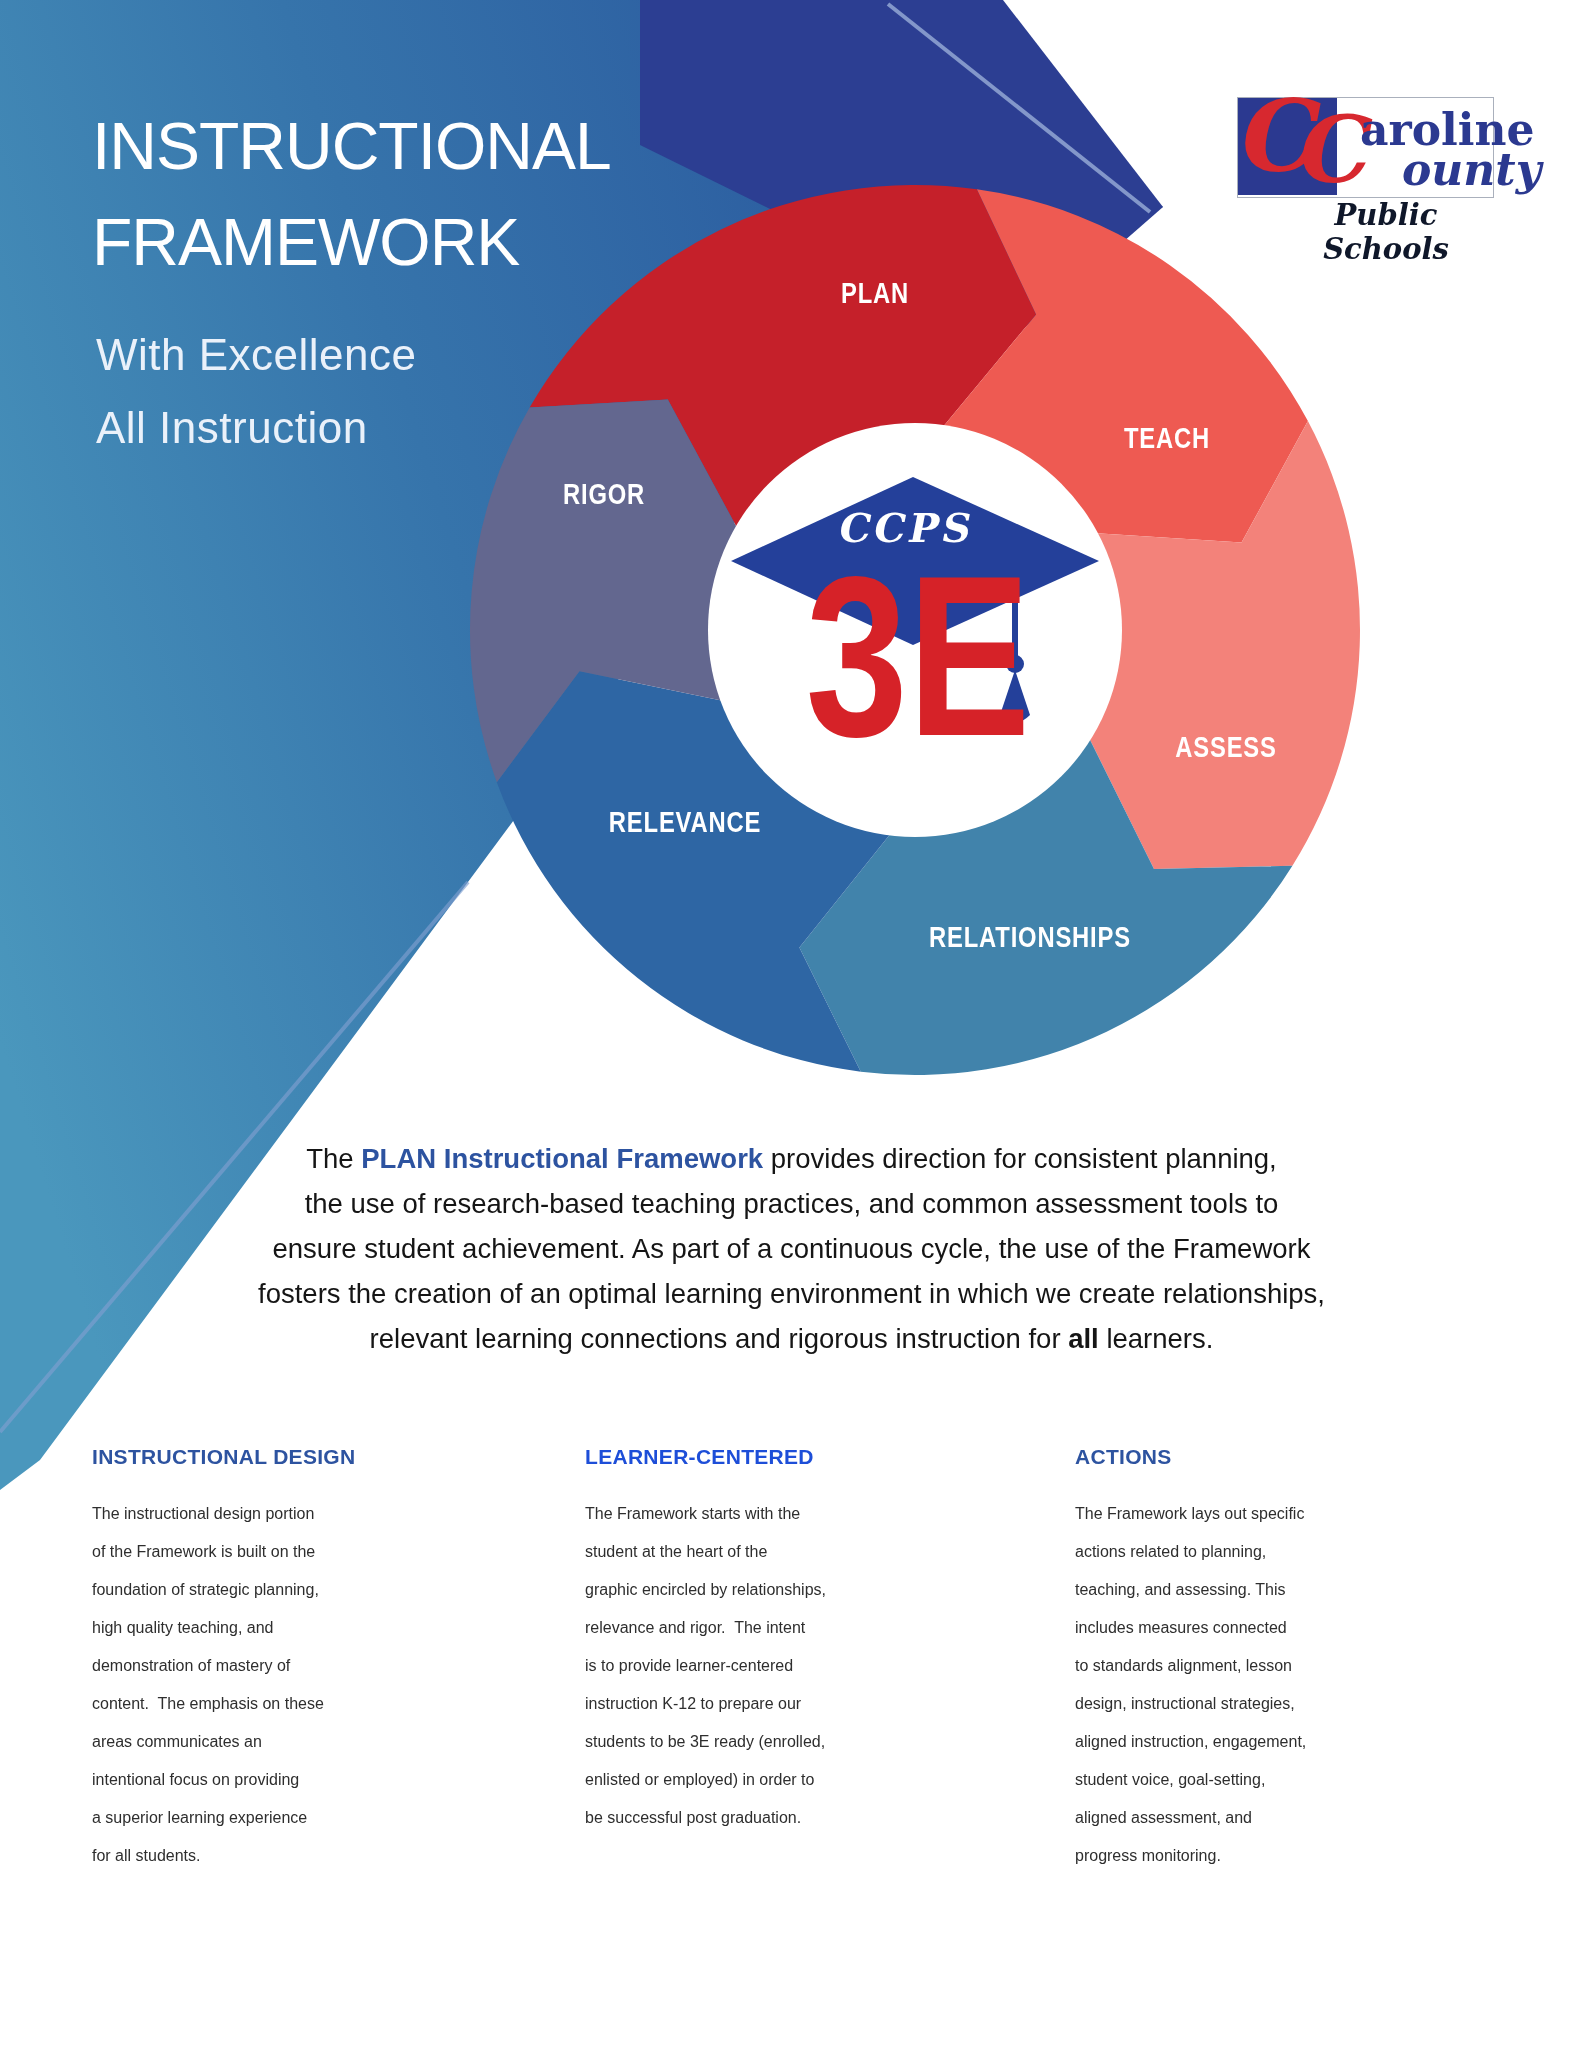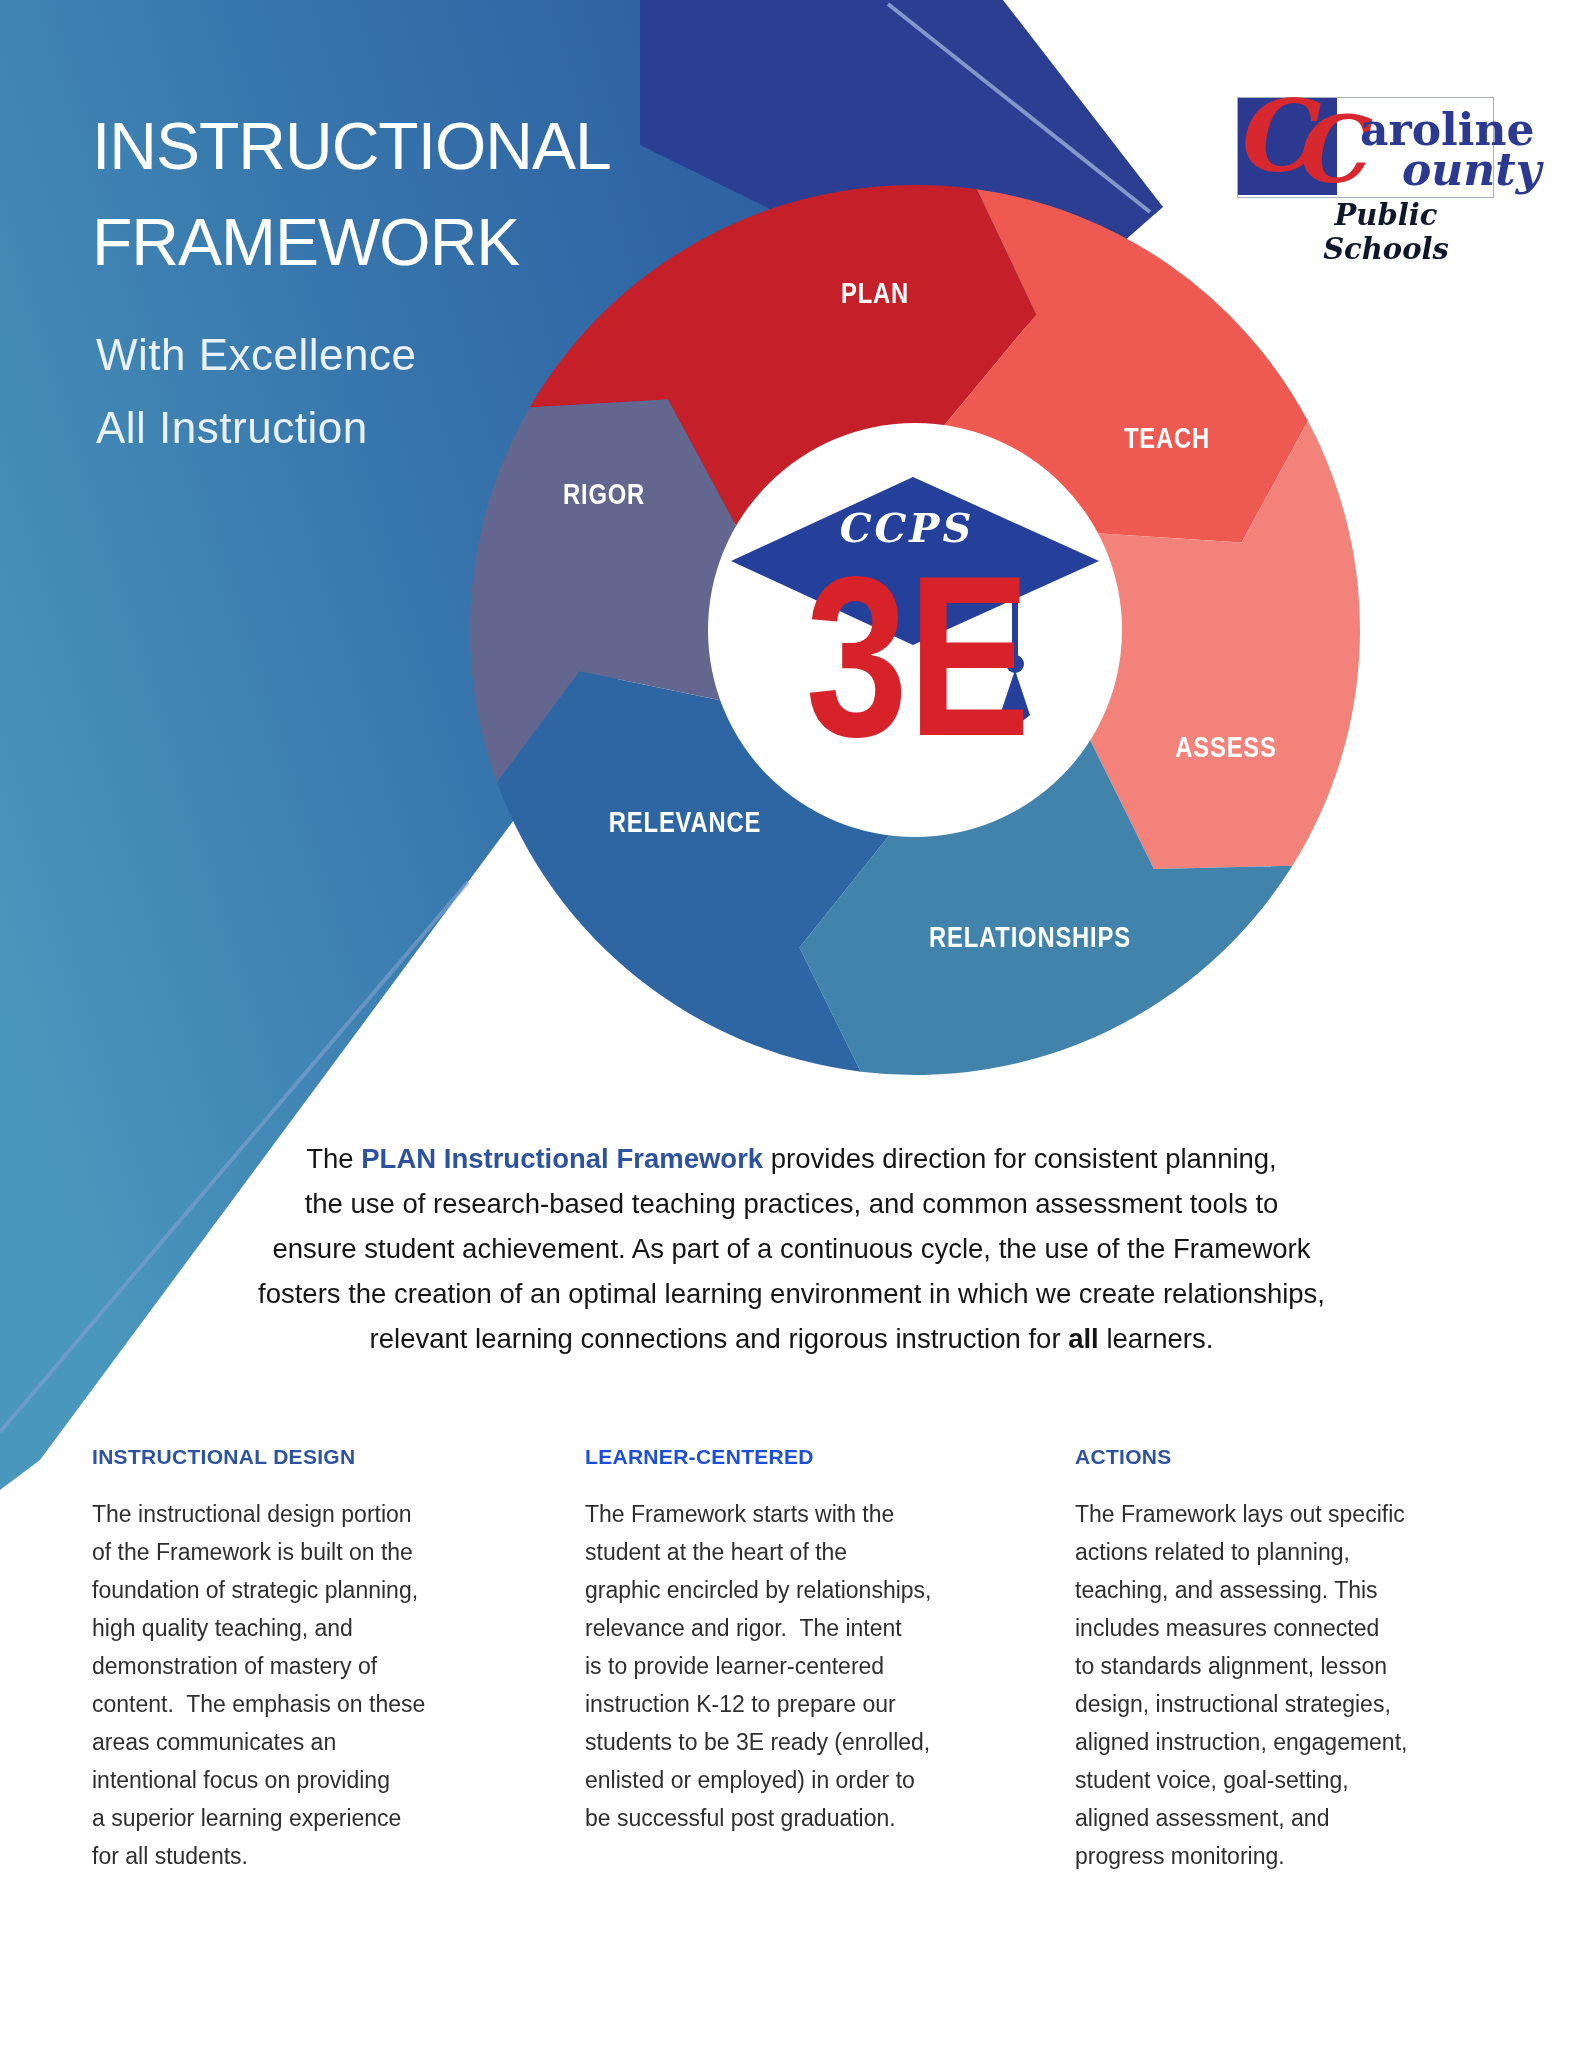--- a/index.html
+++ b/index.html
@@ -35,21 +35,21 @@
   .tagline{position:absolute;left:120px;right:120px;top:1136px;z-index:4;text-align:center;
     font-size:27.5px;line-height:45px;color:#151515;font-weight:500;white-space:pre-line;}
   .tagline .accent{font-weight:700;}
   .tagline .strong{font-weight:700;}
   
   .col{position:absolute;top:1445px;z-index:4;}
   .col-0{left:92px;}
   .col-1{left:585px;}
   .col-2{left:1075px;}
   .col-heading{font-size:21px;font-weight:700;letter-spacing:0.3px;margin:0 0 26px 0;}
-  .col-body{font-size:23px;line-height:38px;color:#2e2e2e;white-space:pre;}
+  .col-body{font-size:16px;line-height:38px;color:#2e2e2e;white-space:pre;}
   
   .ccps-text{font-family:"DejaVu Serif", serif;font-style:italic;font-weight:700;letter-spacing:3px;fill:#ffffff;font-size:40px;}
   .threeE-text{font-family:"Liberation Sans", sans-serif;font-weight:700;}
 </style>
 </head>
 <body>
 
 <svg id="bg-svg" viewBox="0 0 1583 2048" xmlns="http://www.w3.org/2000/svg">
   <defs>
     <linearGradient id="bgGrad" x1="0%" y1="70%" x2="100%" y2="30%">

